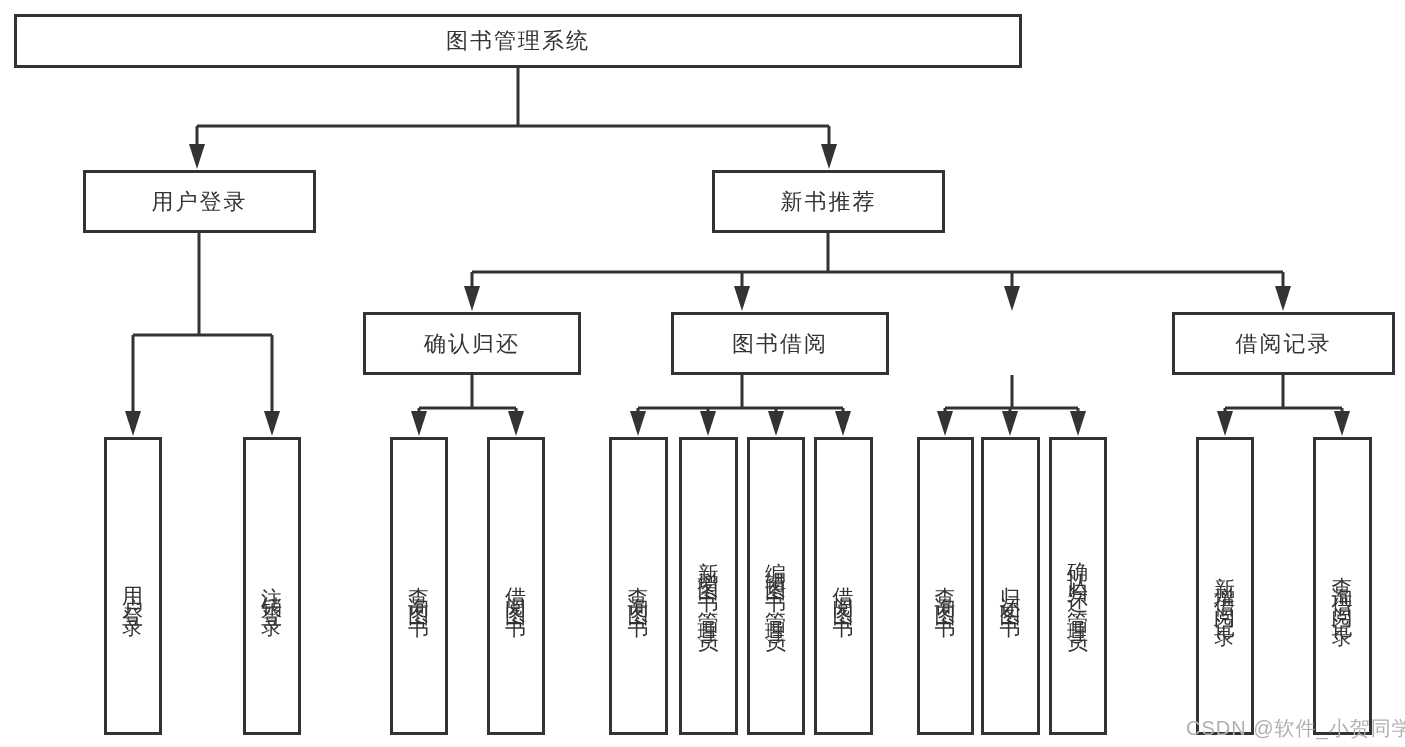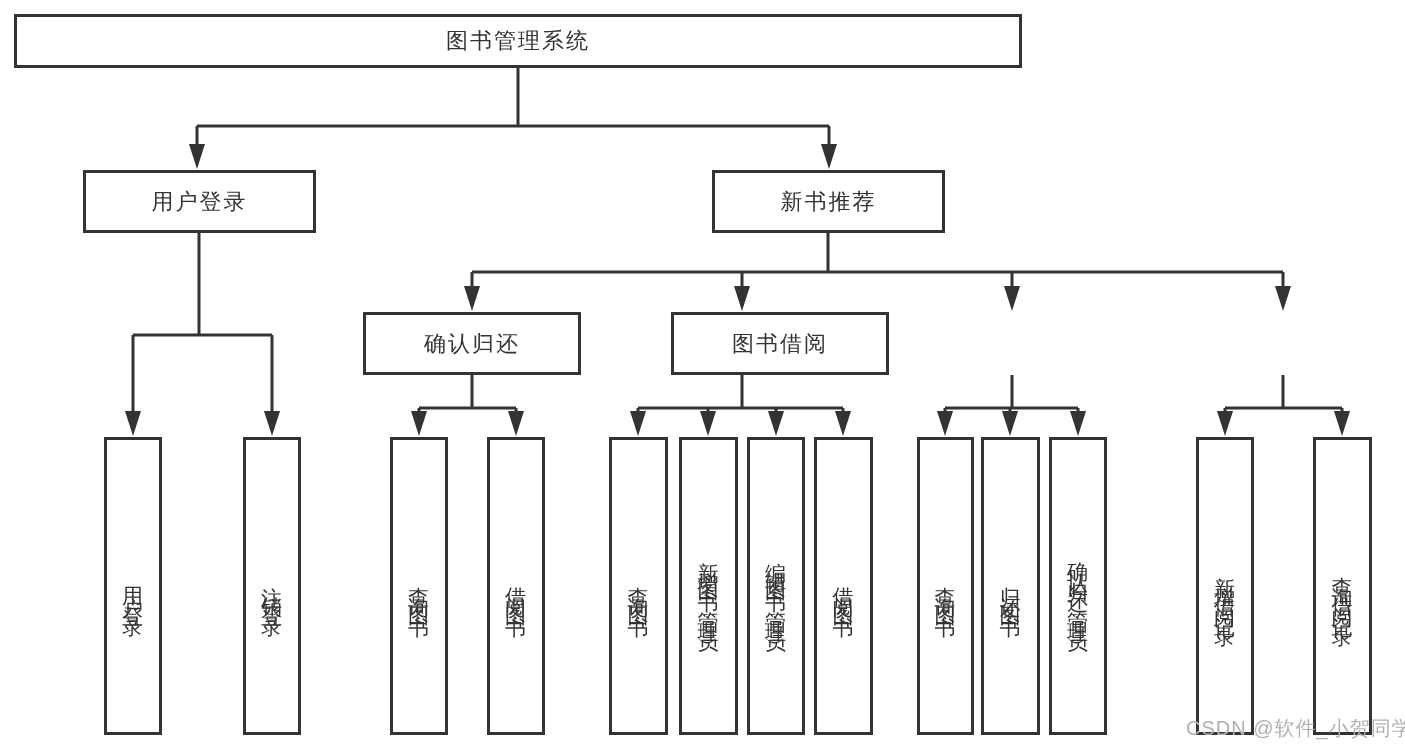--- a/index.html
+++ b/index.html
@@ -84,20 +84,21 @@
     </g>
   </svg>
 
   <div class="node root">图书管理系统</div>
 
   <div class="node l2" style="left:83px;">用户登录</div>
   <div class="node l2" style="left:712px;">新书推荐</div>
 
   <div class="node mid" style="left:363px;">确认归还</div>
   <div class="node mid" style="left:633px;margin-left:38px;">图书借阅</div>
+  <div class="node mid" style="left:1172px;width:223px;">借阅记录</div>
 
   <div class="node leaf" style="left:104px;width:58px;">用户登录</div>
   <div class="node leaf" style="left:243px;width:58px;">注销登录</div>
 
   <div class="node leaf" style="left:390px;width:58px;">查询图书</div>
   <div class="node leaf" style="left:487px;width:58px;">借阅图书</div>
 
   <div class="node leaf" style="left:609px;width:59px;">查询图书</div>
   <div class="node leaf" style="left:679px;width:59px;">新增图书（管理员）</div>
   <div class="node leaf" style="left:747px;width:58px;">编辑图书（管理员）</div>

